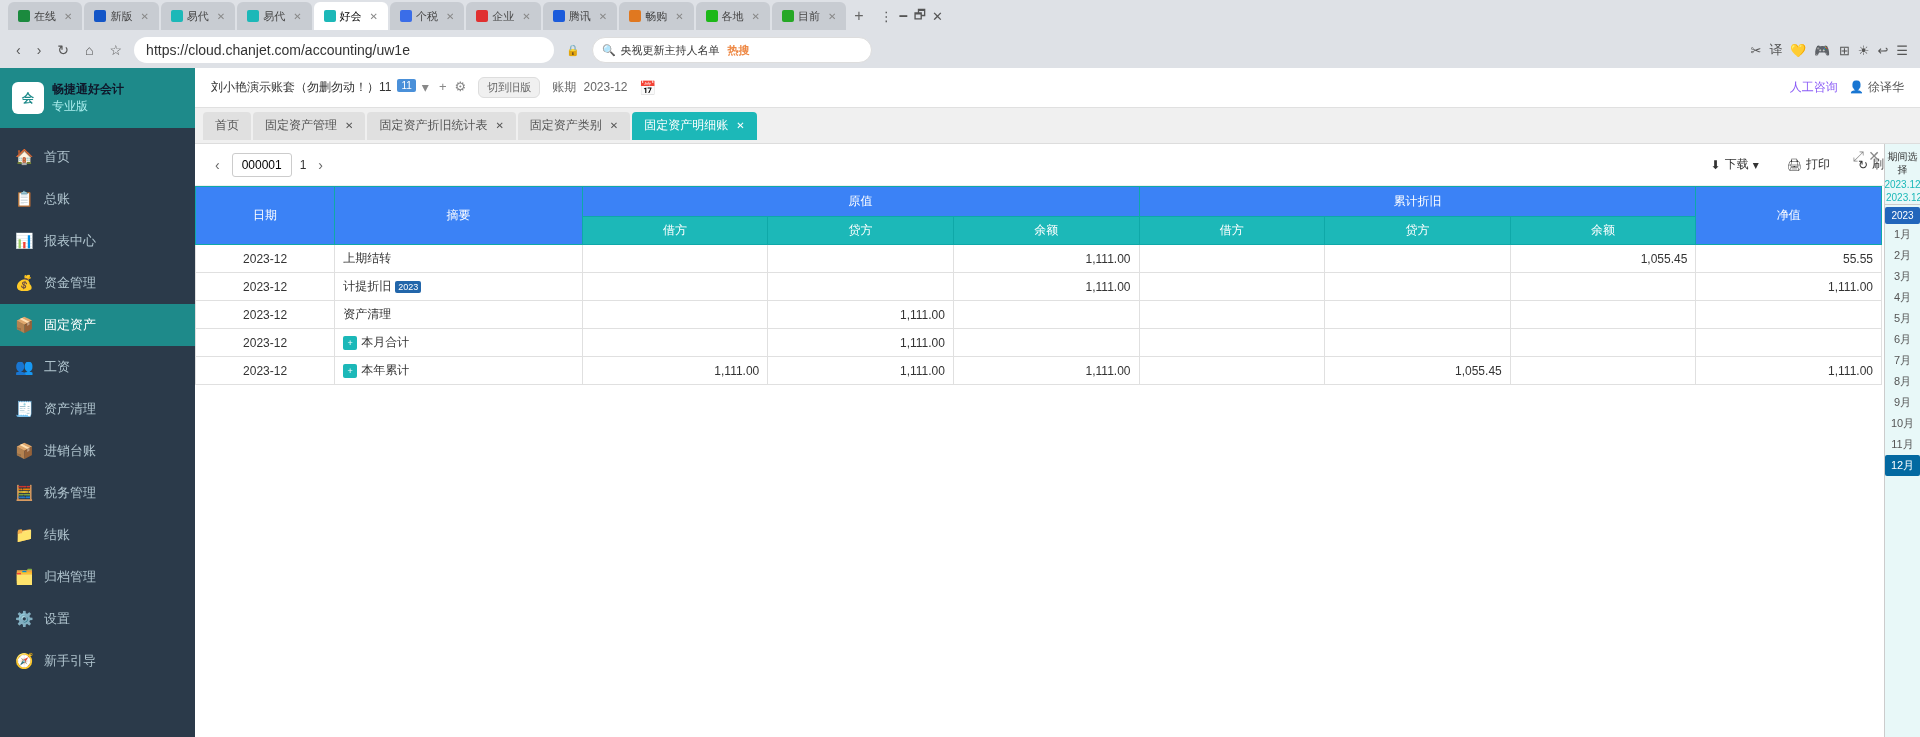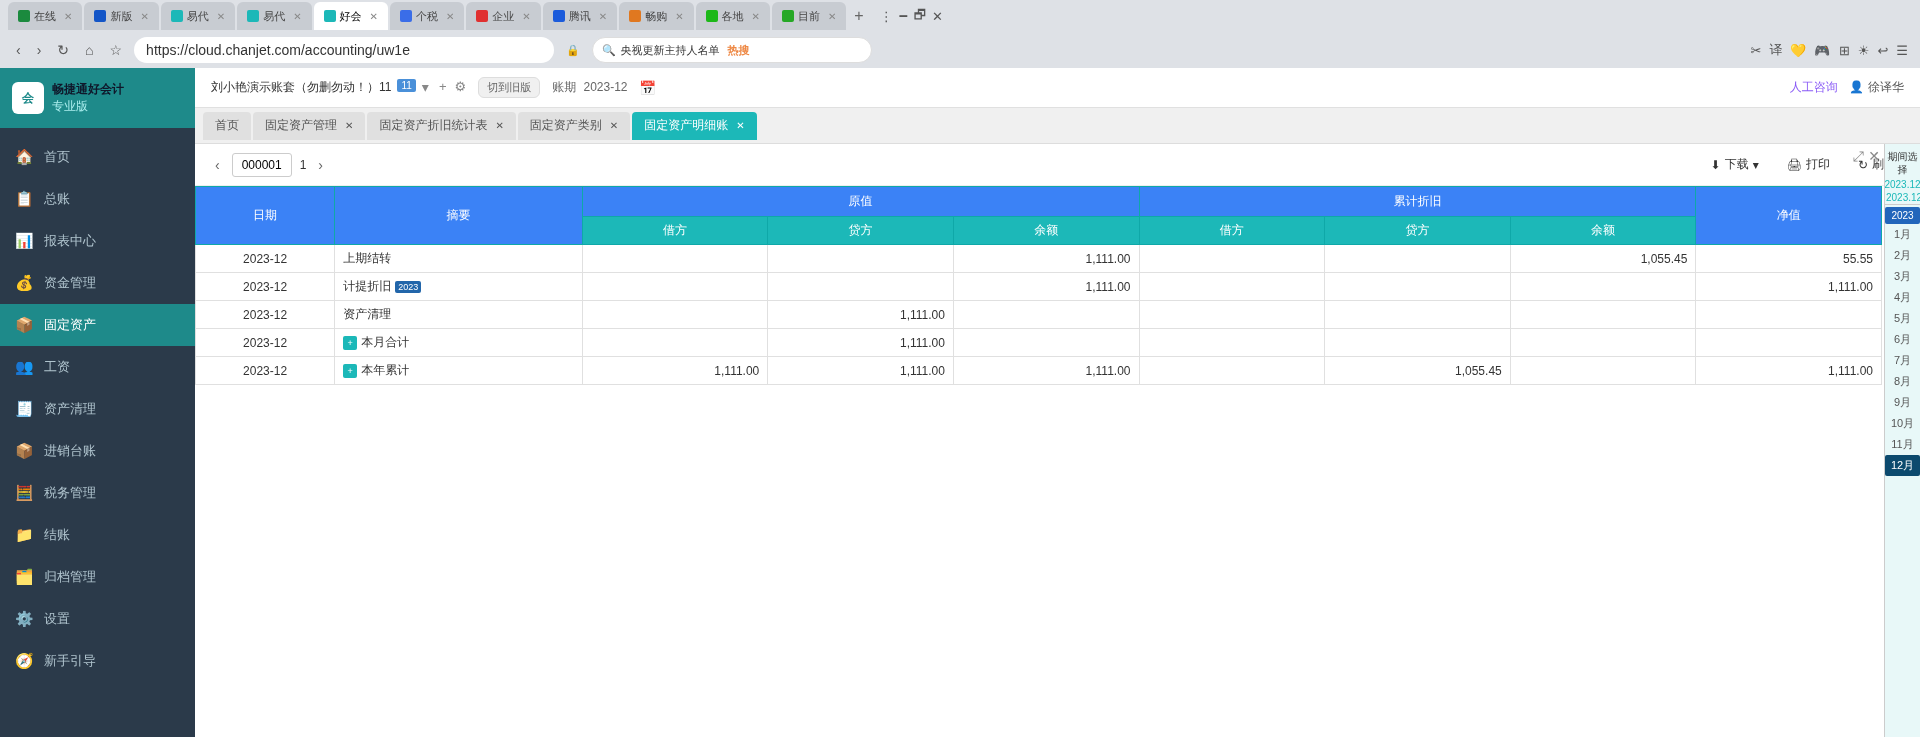--- a/index.html
+++ b/index.html
@@ -65,21 +65,21 @@
     .th-sub { background: #1cb8b8; color: #fff; text-align: center; padding: 5px 4px; border: 1px solid #0fa8a8; font-weight: normal; }
     td { border: 1px solid #e0e0e0; padding: 5px 8px; color: #333; vertical-align: middle; }
     td.num { text-align: right; }
     td.center { text-align: center; }
     .row-label { display: flex; align-items: center; gap: 4px; }
     .row-icon { width: 14px; height: 14px; background: #1cb8b8; color: #fff; font-size: 9px; display: inline-flex; align-items: center; justify-content: center; border-radius: 2px; flex-shrink: 0; }
 
     
     .right-panel { position: absolute; right: 0; top: 0; width: 36px; background: #e8f8f8; border-left: 1px solid #ccc; display: flex; flex-direction: column; align-items: center; padding-top: 4px; height: 100%; }
     .month-item { font-size: 11px; color: #555; padding: 3px 4px; cursor: pointer; text-align: center; width: 100%; }
-    .month-item.active { background: #0c4a6e; color: #fff; border-radius: 2px; }
+    .month-item.active { background: #0369a1; color: #fff; border-radius: 2px; }
     .month-item.highlight { background: #26b; color: #fff; border-radius: 2px; font-size: 10px; }
     .close-btn { position: absolute; top: 4px; right: 40px; cursor: pointer; color: #888; font-size: 14px; }
     .expand-btn { position: absolute; top: 4px; right: 56px; cursor: pointer; color: #888; font-size: 14px; }
   </style>
 </head>
 <body>
 
 <div class="browser-chrome">
   <div class="tab-bar">
 

